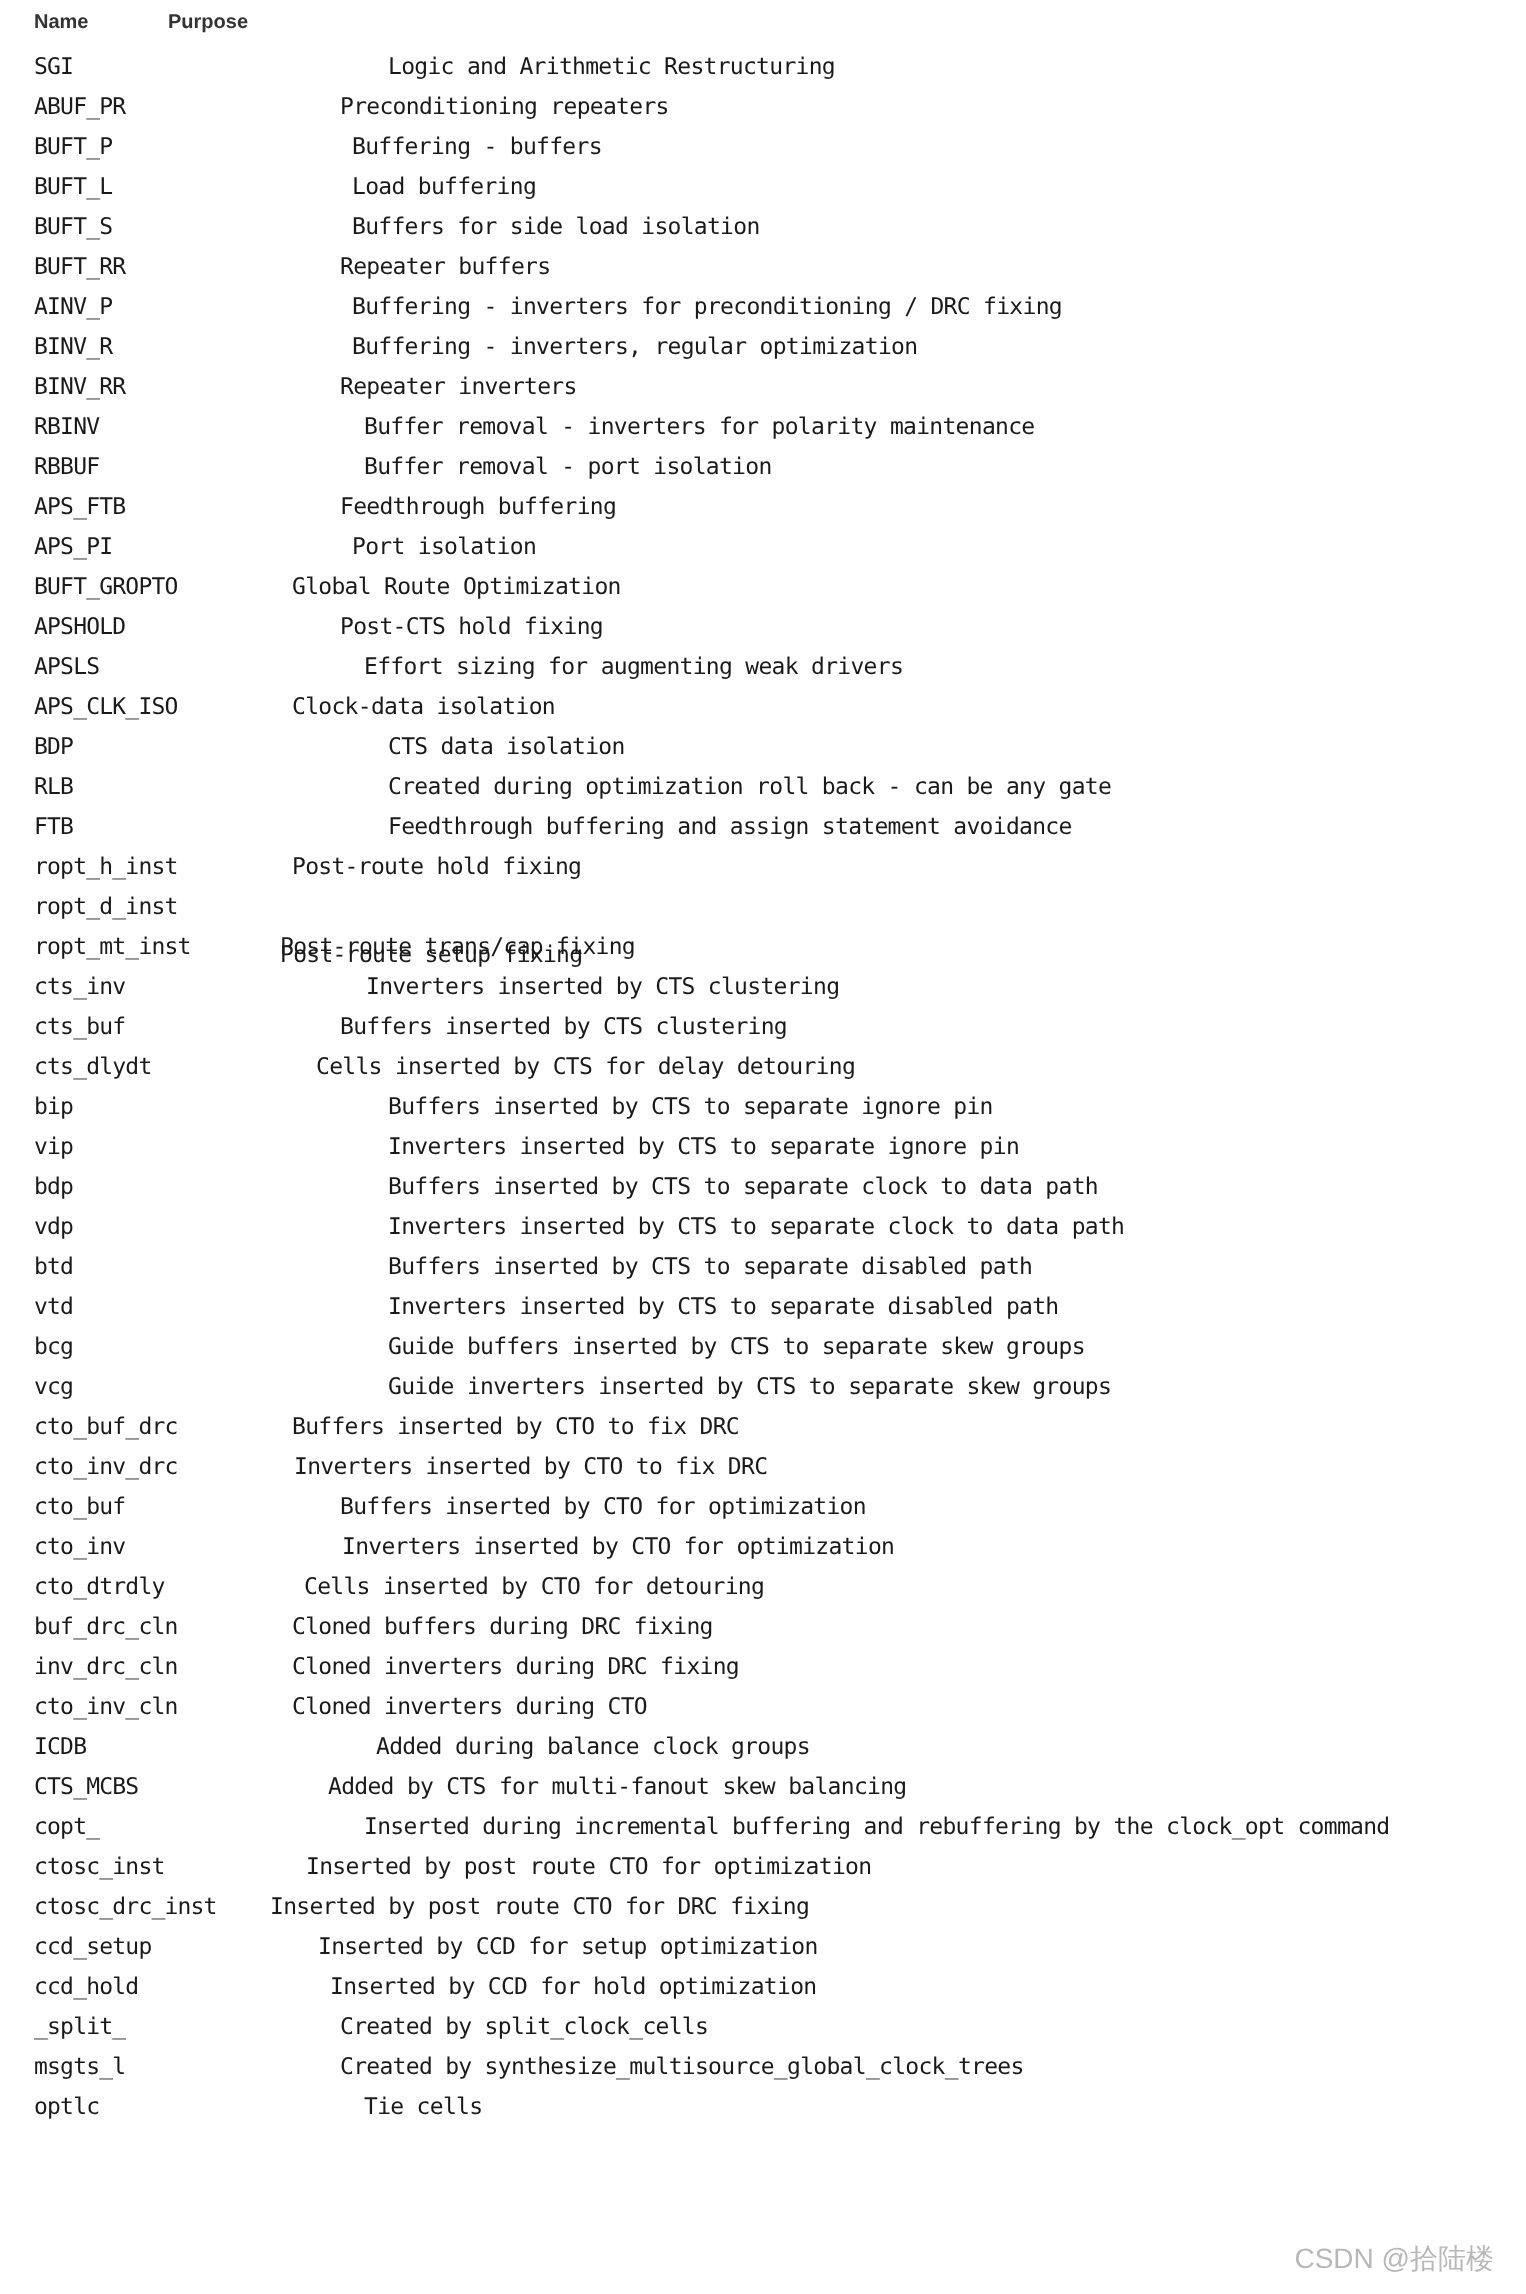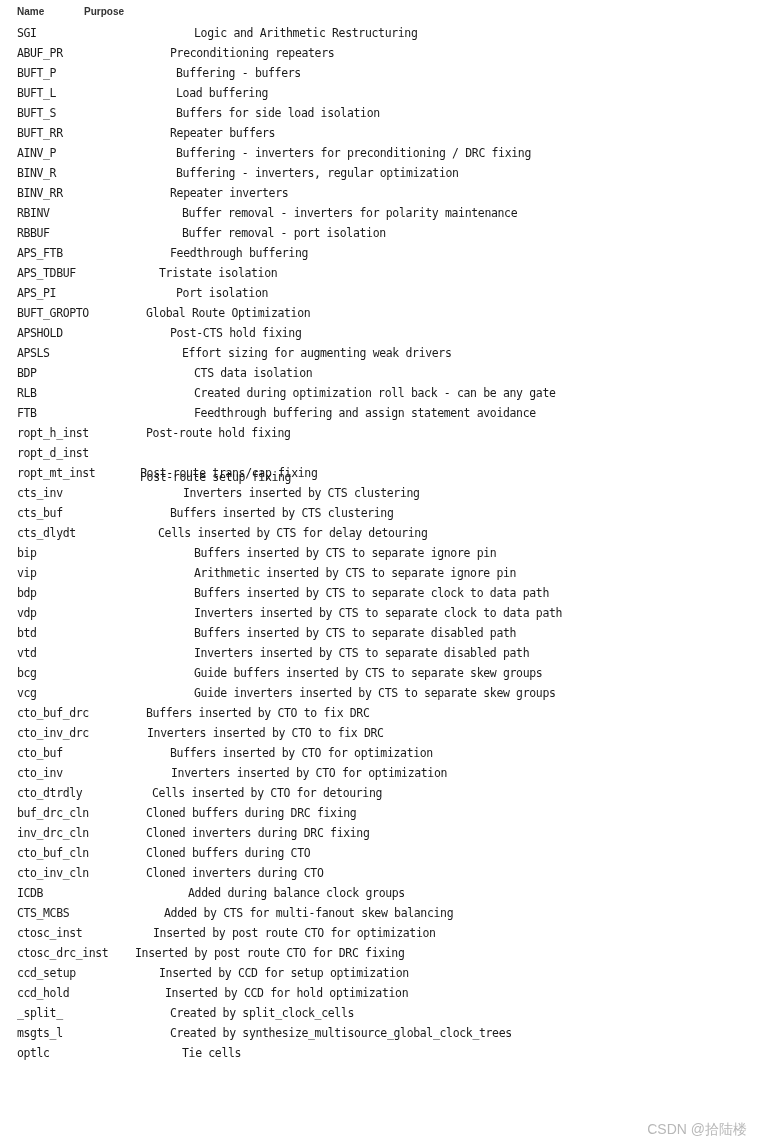--- a/index.html
+++ b/index.html
@@ -115,40 +115,40 @@
     </div>
     <div class="row">
       <span class="name">RBBUF</span>
       <span class="purpose" style="left: 182px;">Buffer removal - port isolation</span>
     </div>
     <div class="row">
       <span class="name">APS_FTB</span>
       <span class="purpose" style="left: 170px;">Feedthrough buffering</span>
     </div>
     <div class="row">
-      <span class="name">APS_TDBUF</span>
-      <span class="purpose" style="left: 159px;">Tristate isolation</span>
-    </div>
-    <div class="row">
       <span class="name">APS_PI</span>
       <span class="purpose" style="left: 176px;">Port isolation</span>
     </div>
     <div class="row">
       <span class="name">BUFT_GROPTO</span>
       <span class="purpose" style="left: 146px;">Global Route Optimization</span>
     </div>
     <div class="row">
       <span class="name">APSHOLD</span>
       <span class="purpose" style="left: 170px;">Post-CTS hold fixing</span>
     </div>
     <div class="row">
       <span class="name">APSLS</span>
       <span class="purpose" style="left: 182px;">Effort sizing for augmenting weak drivers</span>
     </div>
     <div class="row">
+      <span class="name">APS_CLK_ISO</span>
+      <span class="purpose" style="left: 146px;">Clock-data isolation</span>
+    </div>
+    <div class="row">
       <span class="name">BDP</span>
       <span class="purpose" style="left: 194px;">CTS data isolation</span>
     </div>
     <div class="row">
       <span class="name">RLB</span>
       <span class="purpose" style="left: 194px;">Created during optimization roll back - can be any gate</span>
     </div>
     <div class="row">
       <span class="name">FTB</span>
       <span class="purpose" style="left: 194px;">Feedthrough buffering and assign statement avoidance</span>
@@ -176,21 +176,21 @@
     <div class="row">
       <span class="name">cts_dlydt</span>
       <span class="purpose" style="left: 158px;">Cells inserted by CTS for delay detouring</span>
     </div>
     <div class="row">
       <span class="name">bip</span>
       <span class="purpose" style="left: 194px;">Buffers inserted by CTS to separate ignore pin</span>
     </div>
     <div class="row">
       <span class="name">vip</span>
-      <span class="purpose" style="left: 194px;">Arithmetic inserted by CTS to separate ignore pin</span>
+      <span class="purpose" style="left: 194px;">Inverters inserted by CTS to separate ignore pin</span>
     </div>
     <div class="row">
       <span class="name">bdp</span>
       <span class="purpose" style="left: 194px;">Buffers inserted by CTS to separate clock to data path</span>
     </div>
     <div class="row">
       <span class="name">vdp</span>
       <span class="purpose" style="left: 194px;">Inverters inserted by CTS to separate clock to data path</span>
     </div>
     <div class="row">
@@ -231,36 +231,36 @@
     </div>
     <div class="row">
       <span class="name">buf_drc_cln</span>
       <span class="purpose" style="left: 146px;">Cloned buffers during DRC fixing</span>
     </div>
     <div class="row">
       <span class="name">inv_drc_cln</span>
       <span class="purpose" style="left: 146px;">Cloned inverters during DRC fixing</span>
     </div>
     <div class="row">
-      <span class="name">cto_buf_cln</span>
-      <span class="purpose" style="left: 146px;">Cloned buffers during CTO</span>
-    </div>
-    <div class="row">
       <span class="name">cto_inv_cln</span>
       <span class="purpose" style="left: 146px;">Cloned inverters during CTO</span>
     </div>
     <div class="row">
       <span class="name">ICDB</span>
       <span class="purpose" style="left: 188px;">Added during balance clock groups</span>
     </div>
     <div class="row">
       <span class="name">CTS_MCBS</span>
       <span class="purpose" style="left: 164px;">Added by CTS for multi-fanout skew balancing</span>
     </div>
     <div class="row">
+      <span class="name">copt_</span>
+      <span class="purpose" style="left: 182px;">Inserted during incremental buffering and rebuffering by the clock_opt command</span>
+    </div>
+    <div class="row">
       <span class="name">ctosc_inst</span>
       <span class="purpose" style="left: 153px;">Inserted by post route CTO for optimization</span>
     </div>
     <div class="row">
       <span class="name">ctosc_drc_inst</span>
       <span class="purpose" style="left: 135px;">Inserted by post route CTO for DRC fixing</span>
     </div>
     <div class="row">
       <span class="name">ccd_setup</span>
       <span class="purpose" style="left: 159px;">Inserted by CCD for setup optimization</span>

